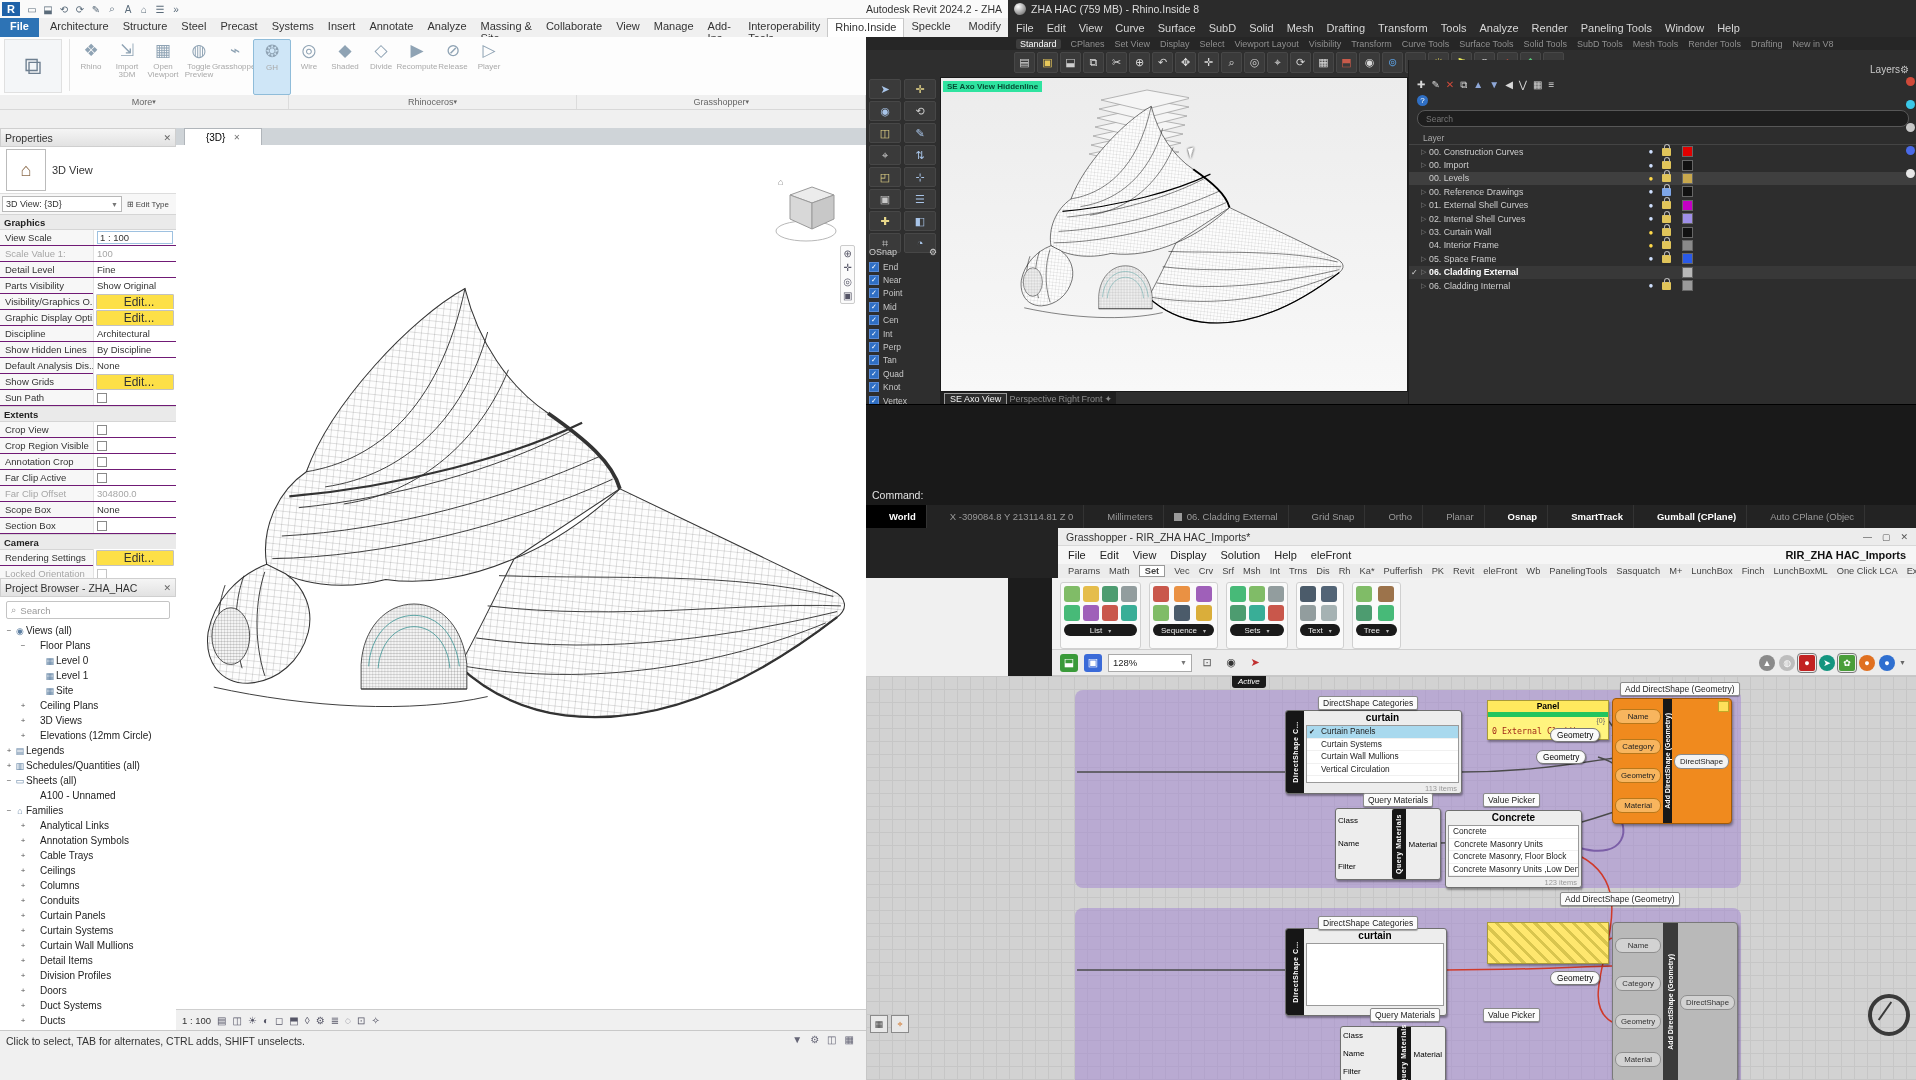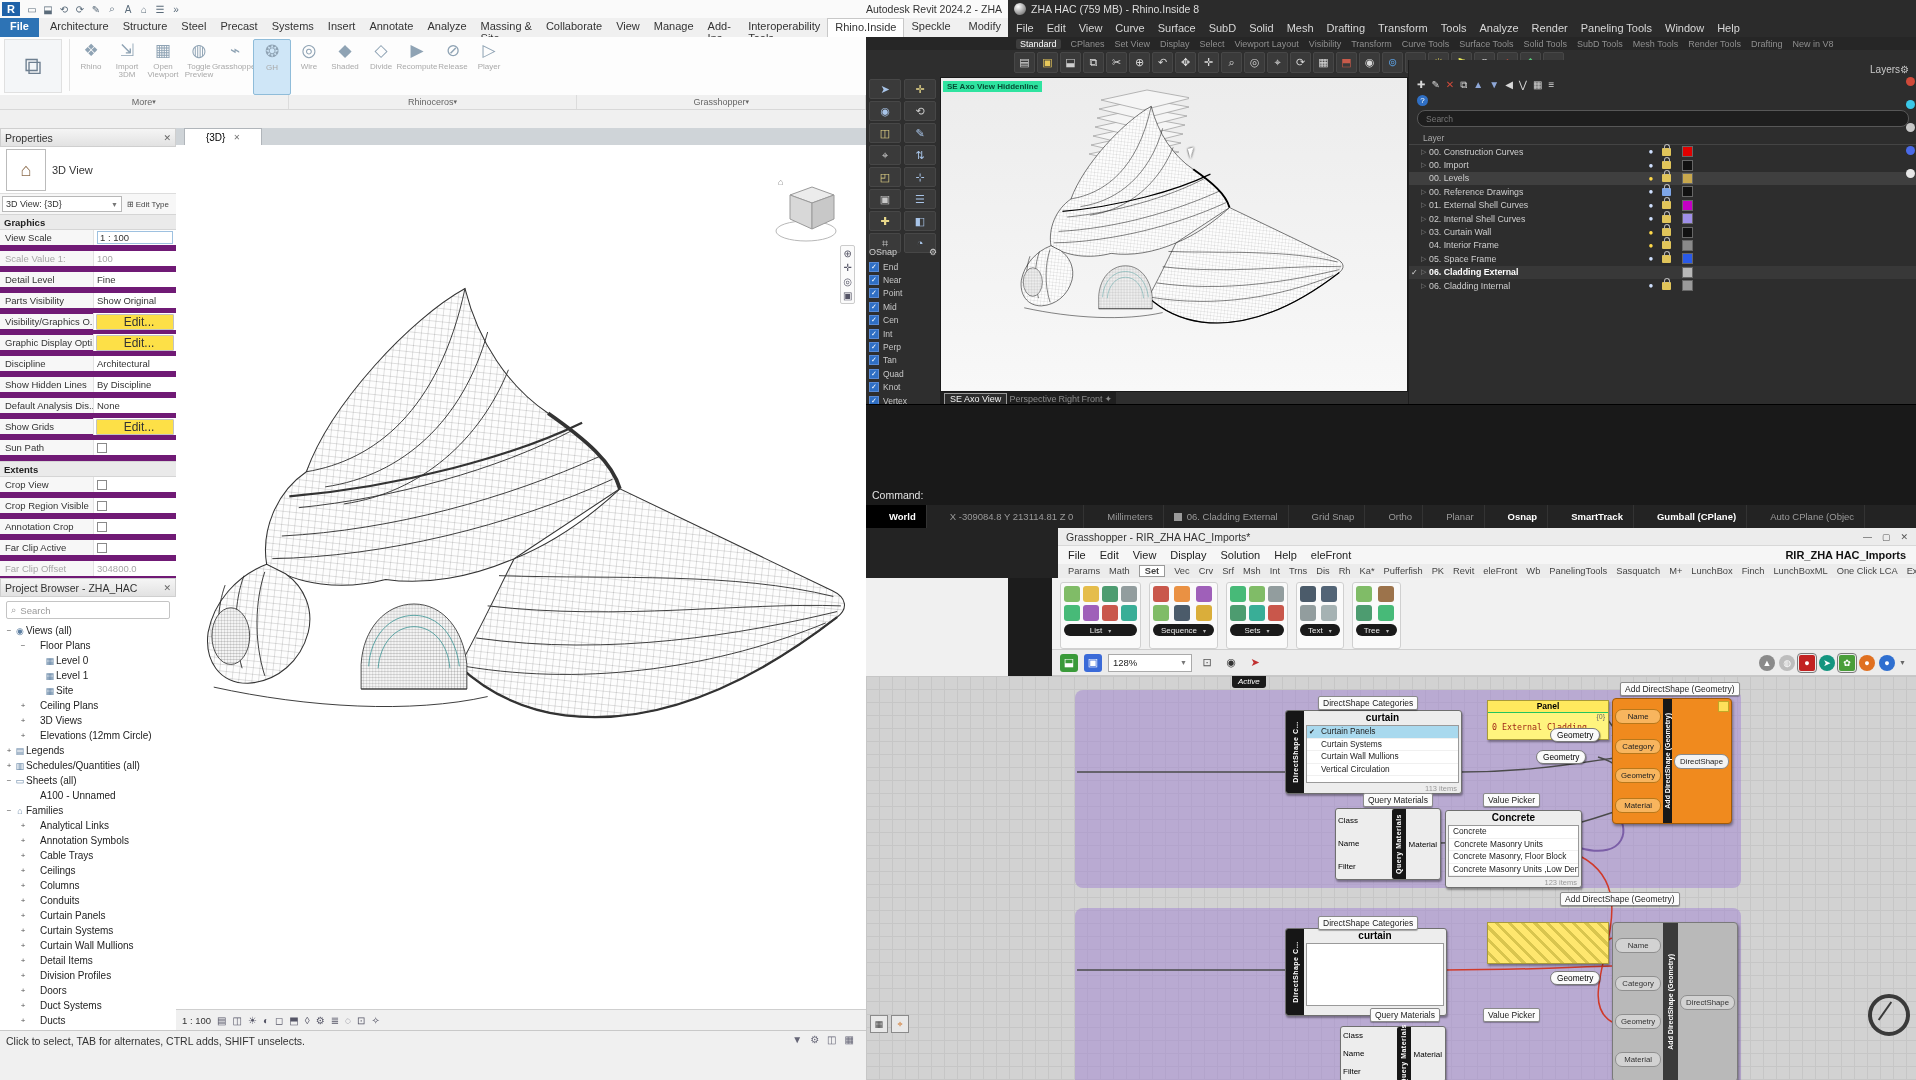--- a/index.html
+++ b/index.html
@@ -30,21 +30,21 @@
   .pane-h{height:17px;background:linear-gradient(#f5f5f5,#e2e2e2);border:1px solid #cfcfcf;display:flex;align-items:center;font-size:10.5px;color:#333;padding:0 4px;}
   .pane-h .x{margin-left:auto;color:#666;font-size:9px;}
   .rv-props{position:absolute;left:0;top:128px;width:176px;height:450px;background:#f7f7f7;border-right:1px solid #c9c9c9;font-size:9.5px;color:#333;}
   .pr-thumb{display:flex;align-items:center;height:46px;background:#fff;border-bottom:1px solid #ddd;}
   .pr-thumbbox{width:38px;height:40px;border:1px solid #bbb;margin:2px 6px;background:#fff;display:flex;align-items:center;justify-content:center;font-size:18px;color:#8a6a4a;}
   .pr-sel{display:flex;height:16px;margin:2px;}
   .pr-selbox{flex:1;border:1px solid #b8b8b8;background:#fff;font-size:9px;display:flex;align-items:center;padding:0 3px;}
   .pr-selbox .cv{margin-left:auto;color:#777;font-size:7px;}
   .pr-edittype{width:52px;font-size:8px;display:flex;align-items:center;justify-content:center;color:#444;}
   .sec-h{height:14px;background:#eaeaea;border-top:1px solid #d5d5d5;border-bottom:1px solid #d5d5d5;font-weight:bold;font-size:9.5px;display:flex;align-items:center;padding-left:4px;color:#222;}
-  .prow{display:flex;height:15px;border-bottom:6px solid #701a75;align-items:center;}
+  .prow{display:flex;height:15px;border-bottom:1px solid #701a75;align-items:center;}
   .prow .pl{width:88px;padding-left:5px;overflow:hidden;white-space:nowrap;}
   .prow .pvwrap{flex:1;height:100%;background:#fff;border-left:1px solid #e2e2e2;display:flex;align-items:center;padding:0 3px;}
   .prow .pcb{display:none;width:8px;height:8px;border:1px solid #8a8a8a;background:#fff;}
   .prow.k-chk .pcb{display:inline-block;}
   .prow.k-chkdis .pcb{display:inline-block;border-color:#c4c4c4;}
   .prow.k-btn .pvwrap{padding:1px 2px;}
   .prow.k-btn .pv{flex:1;text-align:center;border:1px solid #c2c2c2;background:#fde047;border-radius:1px;font-size:12px;padding-left:8px;}
   .prow.k-inp .pv{flex:1;border:1px solid #9ec1e0;background:#fff;padding-left:2px;}
   .prow.k-dis .pl{color:#a6a6a6;}
   .prow.k-dis .pv{color:#a6a6a6;}
@@ -161,21 +161,21 @@
   .vbar{width:18px;background:#161616;color:#fff;border-radius:2px 0 0 2px;display:flex;align-items:center;justify-content:center;}
   .vbar span{writing-mode:vertical-rl;transform:rotate(180deg);font-size:7px;font-weight:bold;letter-spacing:.5px;white-space:nowrap;}
   .vbody{flex:1;display:flex;flex-direction:column;min-width:0;}
   .vhead{font-size:10px;font-weight:bold;text-align:center;line-height:13px;}
   .vlist{flex:1;background:#fff;border:1px solid #9a9a9a;margin:1px 2px;overflow:hidden;}
   .vitem{font-size:8.3px;line-height:11.5px;padding-left:14px;color:#222;white-space:nowrap;border-bottom:1px solid #f0f0f0;}
   .vitem.sel{background:#a9d9ee;position:relative;}
   .vitem.sel:before{content:"✔";position:absolute;left:2px;font-size:7px;}
   .vfoot{font-size:7.5px;color:#999;text-align:right;padding-right:4px;line-height:9px;}
   .ypanel{position:absolute;z-index:3;background:#fff47e;border:1px solid #a89a3a;box-shadow:1px 2px 2px rgba(0,0,0,.35);}
-  .ypanel .t{background:#ffe95e;font-size:8.5px;font-weight:bold;text-align:center;line-height:11px;border-bottom:1px solid #22c55e;}
+  .ypanel .t{background:#ffe95e;font-size:8.5px;font-weight:bold;text-align:center;line-height:11px;border-bottom:5px solid #22c55e;}
   .ypanel .idx{font-size:7px;color:#666;text-align:right;padding-right:3px;line-height:8px;}
   .ypanel .c{font-family:"DejaVu Sans Mono",monospace;font-size:8.3px;color:#a02818;padding:1px 0 0 4px;}
   .ypanel.hatch{background:repeating-linear-gradient(45deg,#ffe76e 0 6px,#d9c54e 6px 9px);}
   .gpill{position:absolute;z-index:3;background:#fafafa;border:1px solid #7a7a7a;border-radius:7px;font-size:8.3px;line-height:12px;padding:0 6px;box-shadow:1px 1px 1px rgba(0,0,0,.3);}
   .ionode{position:absolute;z-index:3;display:flex;border-radius:4px;box-shadow:1px 2px 3px rgba(0,0,0,.4);}
   .ionode .ins{display:flex;flex-direction:column;justify-content:space-around;padding:3px 2px;}
   .iopill{border-radius:7px;font-size:7.8px;line-height:13px;padding:0 5px;text-align:center;}
   .ionode .bar{width:17px;display:flex;align-items:center;justify-content:center;color:#fff;}
   .ionode .bar span{writing-mode:vertical-rl;transform:rotate(180deg);font-size:7px;font-weight:bold;white-space:nowrap;}
   .ionode .outs{display:flex;flex-direction:column;justify-content:center;padding:0 2px;}

